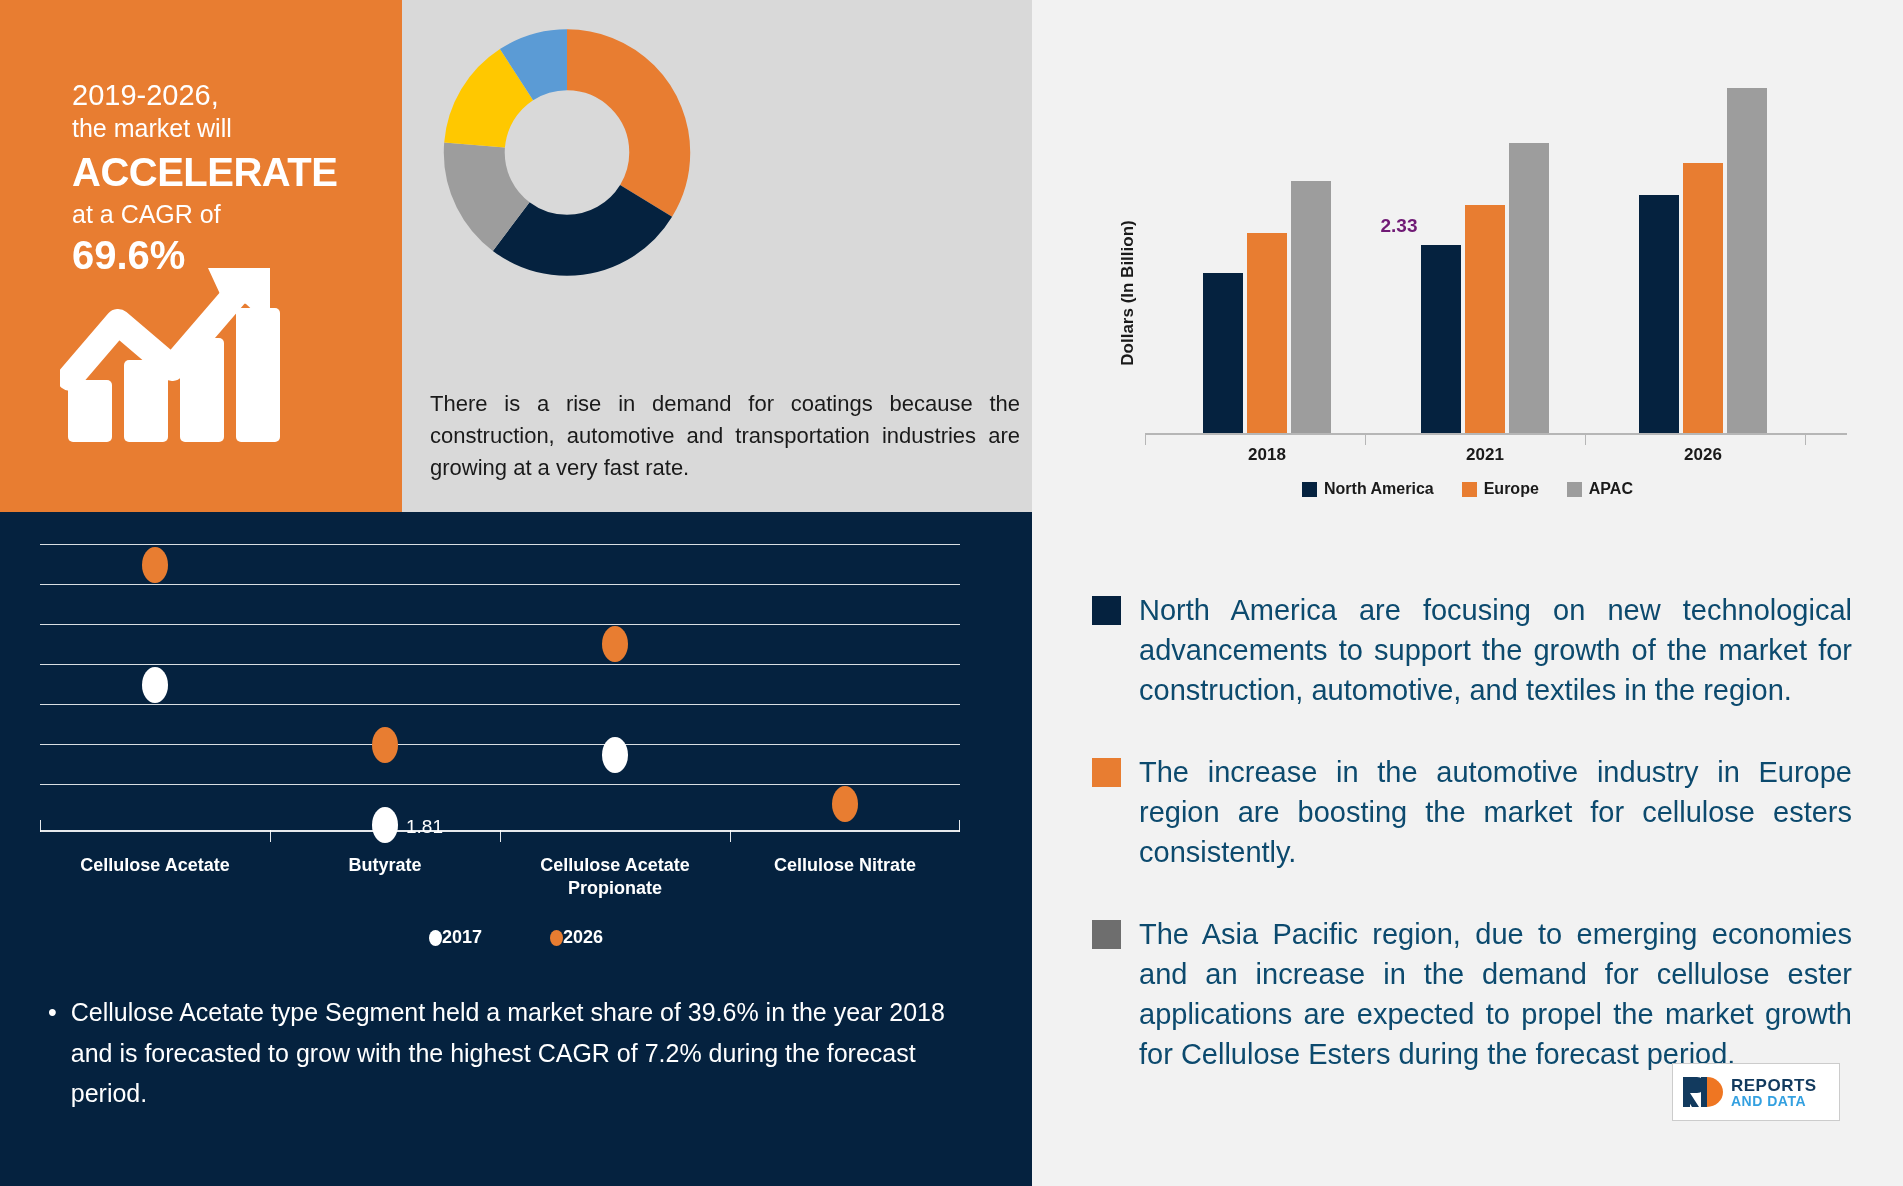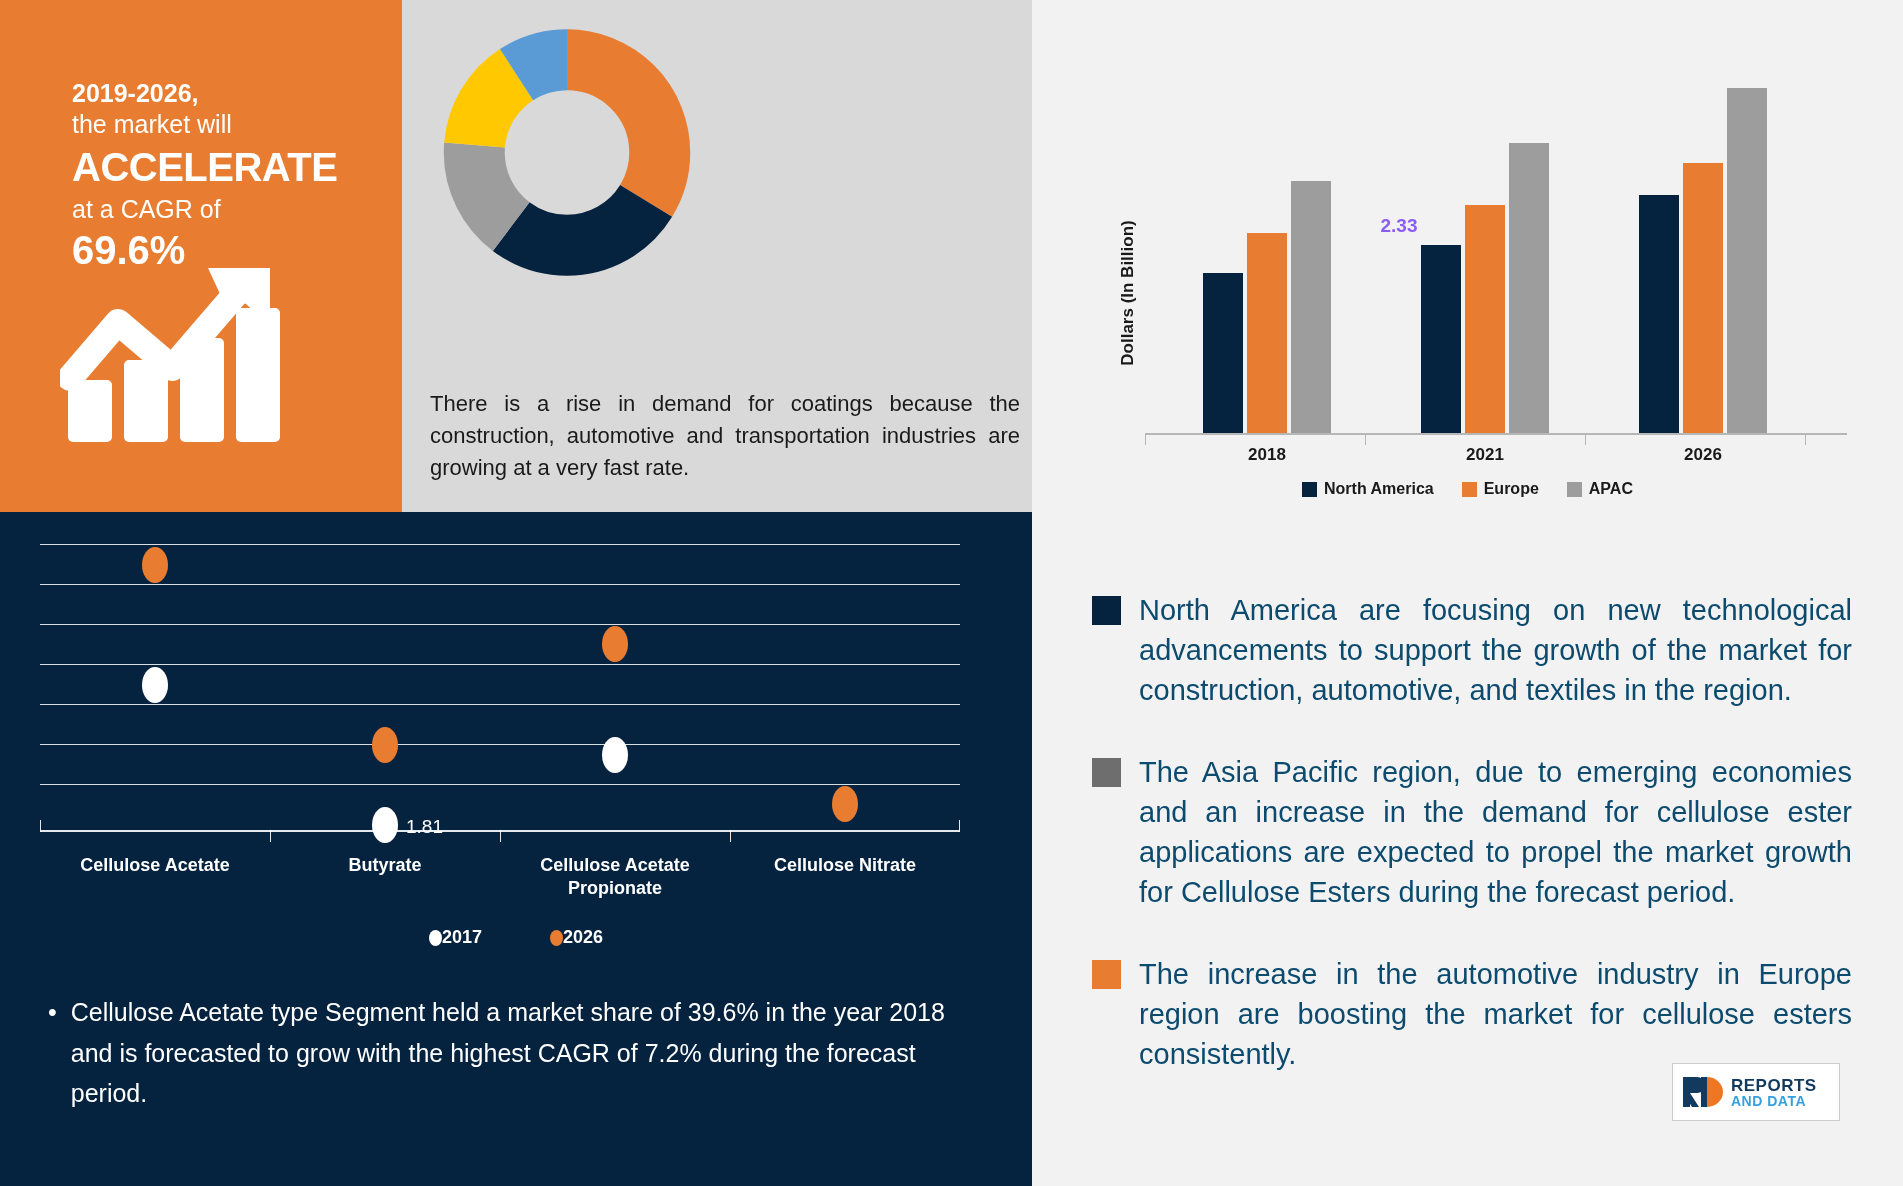--- a/index.html
+++ b/index.html
@@ -13,21 +13,21 @@
 
   
   .orange-panel{
     position:absolute; left:0; top:0; width:402px; height:512px;
     background:#e87d31;
   }
   .accel-text{
     position:absolute; left:72px; top:78px; width:310px;
     color:#ffffff; line-height:1.22;
   }
-  .accel-l1{ font-size:25px;font-weight:bold; }
+  .accel-l1{ font-size:29px; }
   .accel-l2{ font-size:25px; }
   .accel-big{ font-size:40px; font-weight:bold; letter-spacing:-0.5px; margin:4px 0 2px; }
   .accel-l3{ font-size:25px; }
   .accel-pct{ font-size:40px; font-weight:bold; margin-top:2px; }
   .growth-icon{
     position:absolute; left:60px; top:260px; width:260px; height:190px;
   }
 
   
   .grey-panel{
@@ -121,21 +121,21 @@
   .bar-baseline{
     position:absolute; left:38px; right:0; bottom:30px; height:2px; background:#b6b6b6;
   }
   .bar-tick{
     position:absolute; bottom:20px; width:1px; height:10px; background:#b6b6b6;
   }
   .bar{
     position:absolute; bottom:0;
   }
   .bar-value{
-    position:absolute; font-size:19px; font-weight:bold; color:#8b5cf6;
+    position:absolute; font-size:19px; font-weight:bold; color:#701a75;
     transform:translateX(-50%);
   }
   .bar-cat{
     position:absolute; bottom:2px; font-size:17px; font-weight:bold; color:#1a1a1a;
     transform:translateX(-50%);
     text-align:center;
   }
   .bar-legend{
     position:absolute; left:0; top:480px; width:871px;
     display:flex; justify-content:center; gap:28px;
@@ -303,26 +303,26 @@
         <span>APAC</span>
       </div>
     </div>
 
     <div class="insights">
       <div class="insight">
         <span class="sw" style="background:#05223f;"></span>
         <span class="txt">North America are focusing on new technological advancements to support the growth of the market for construction, automotive, and textiles in the region.</span>
       </div>
       <div class="insight">
+        <span class="sw" style="background:#e87d31;"></span>
+        <span class="txt">The increase in the automotive industry in Europe region are boosting the market for cellulose esters consistently.</span>
+      </div>
+      <div class="insight">
         <span class="sw" style="background:#6e6e6e;"></span>
         <span class="txt">The Asia Pacific region, due to emerging economies and an increase in the demand for cellulose ester applications are expected to propel the market growth for Cellulose Esters during the forecast period.</span>
-      </div>
-      <div class="insight">
-        <span class="sw" style="background:#e87d31;"></span>
-        <span class="txt">The increase in the automotive industry in Europe region are boosting the market for cellulose esters consistently.</span>
       </div>
     </div>
   </div>
 
   <div class="logo">
     <svg class="logo-mark" viewBox="0 0 44 34">
       <path d="M2 2 H16 a8 8 0 0 1 0 16 H9 l9 14 H11 L3 19 V32 H2 Z" fill="#123a5e"></path>
       <rect x="2" y="2" width="7" height="30" fill="#123a5e"></rect>
       <path d="M4 4 H15 a6.5 6.5 0 0 1 0 13 H4 Z" fill="#123a5e"></path>
       <rect x="20" y="2" width="6" height="30" fill="#123a5e"></rect>

